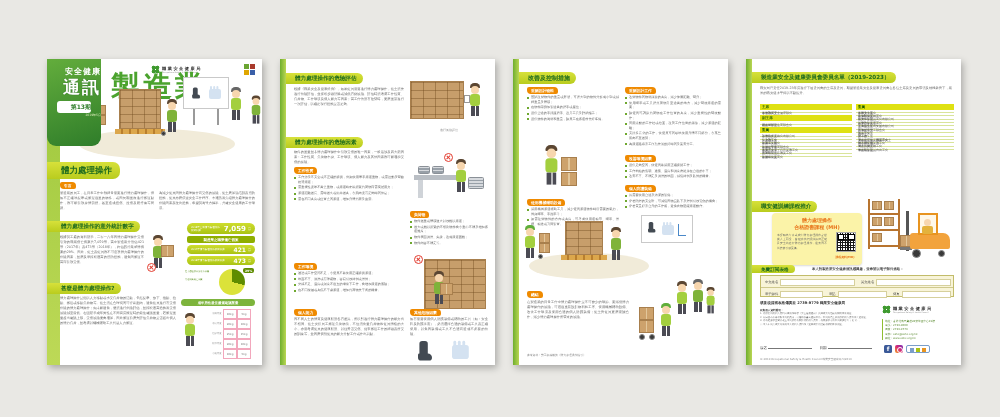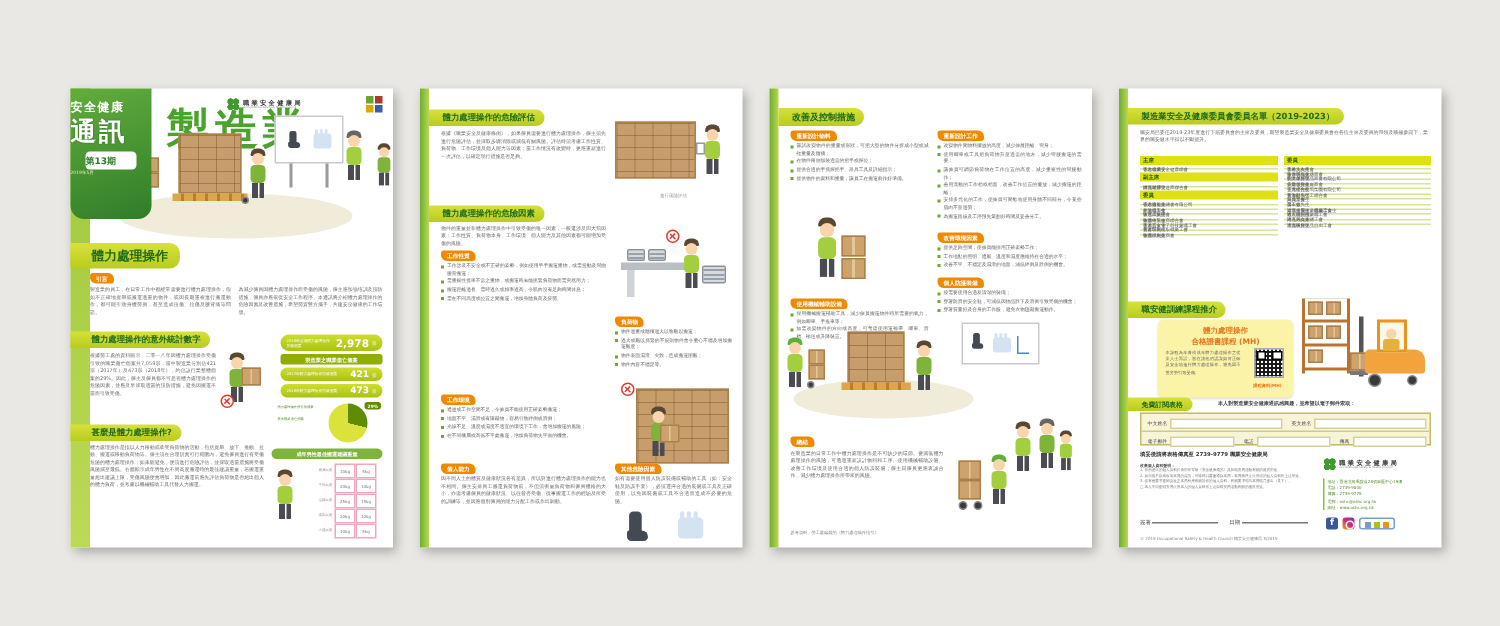--- a/index.html
+++ b/index.html
@@ -3,21 +3,21 @@
 <meta charset="utf-8">
 <style>
   html,body{margin:0;padding:0;}
   body{width:1000px;height:417px;background:#e9e8e4;font-family:"DejaVu Sans","Liberation Sans",sans-serif;overflow:hidden;position:relative;}
   .page{position:absolute;top:59px;width:215px;height:306px;background:#fff;box-shadow:2px 3px 7px rgba(0,0,0,.28);}
   .page *{position:absolute;box-sizing:border-box;margin:0;padding:0;}
   
   .stripe{left:0;top:0;height:100%;background:linear-gradient(180deg,#9cc73b,#bdd957);}
   .w13{width:13px;} .w6{width:6px;background:linear-gradient(90deg,#6fae2f,#b9d653);}
   
-  .masthead{left:0;top:0;width:54px;height:87px;background:linear-gradient(160deg,#63ad3c,#2f7d2a);border-radius:0 0 9px 9px;z-index:4;text-align:left;}
+  .masthead{left:0;top:0;width:54px;height:87px;background:linear-gradient(160deg,#63ad3c,#2f7d2a);border-radius:0 0 9px 9px;z-index:4;text-align:right;}
   .mh1{left:0;top:7px;width:100%;font-size:8px;font-weight:bold;color:#fff;letter-spacing:1px;}
   .mh2{left:0;top:17px;width:100%;font-size:17px;font-weight:bold;color:#fff;letter-spacing:2px;text-shadow:0 0 1px #1c5c18;}
   .mhissue{left:10px;top:42px;width:34px;background:#fff;color:#2f7d2a;font-size:6px;font-weight:bold;border-radius:3px;padding:1.5px 0;}
   .mhdate{left:0;top:54px;width:100%;font-size:3px;color:#d9ecb8;}
   
   .logorow{display:flex;align-items:center;gap:2px;}
   .clover{position:relative;width:9px;height:9px;background:
     radial-gradient(circle at 30% 30%,#3f9a2f 2px,transparent 2.3px),
     radial-gradient(circle at 70% 30%,#3f9a2f 2px,transparent 2.3px),
     radial-gradient(circle at 30% 70%,#3f9a2f 2px,transparent 2.3px),
@@ -192,21 +192,21 @@
           <i class="torso dk"></i>
           <i class="leg l"></i>
           <i class="leg r"></i>
         </div>
     <div class="bx" style="left:14px;top:12px;width:13px;height:12px;"></div>
     <span class="xmark" style="left:0;top:30px;"></span>
   </div>
 
   <div class="pill" style="left:140px;top:164px;width:68px;height:11px;">
     <span>2018年全港體力處理操作所致個案</span>
-        <b>2,978</b>
+        <b>7,059</b>
         <i>宗</i>
   </div>
   <div class="statbar" style="left:140px;top:177px;width:68px;">製造業之職業傷亡個案</div>
   <div class="pill" style="left:140px;top:186px;width:68px;height:9px;">
     <span>2017年體力處理操作所致個案</span>
         <b style="font-size:6px;">421</b>
         <i>宗</i>
   </div>
   <div class="pill" style="left:140px;top:197px;width:68px;height:9px;">
     <span>2018年體力處理操作所致個案</span>

